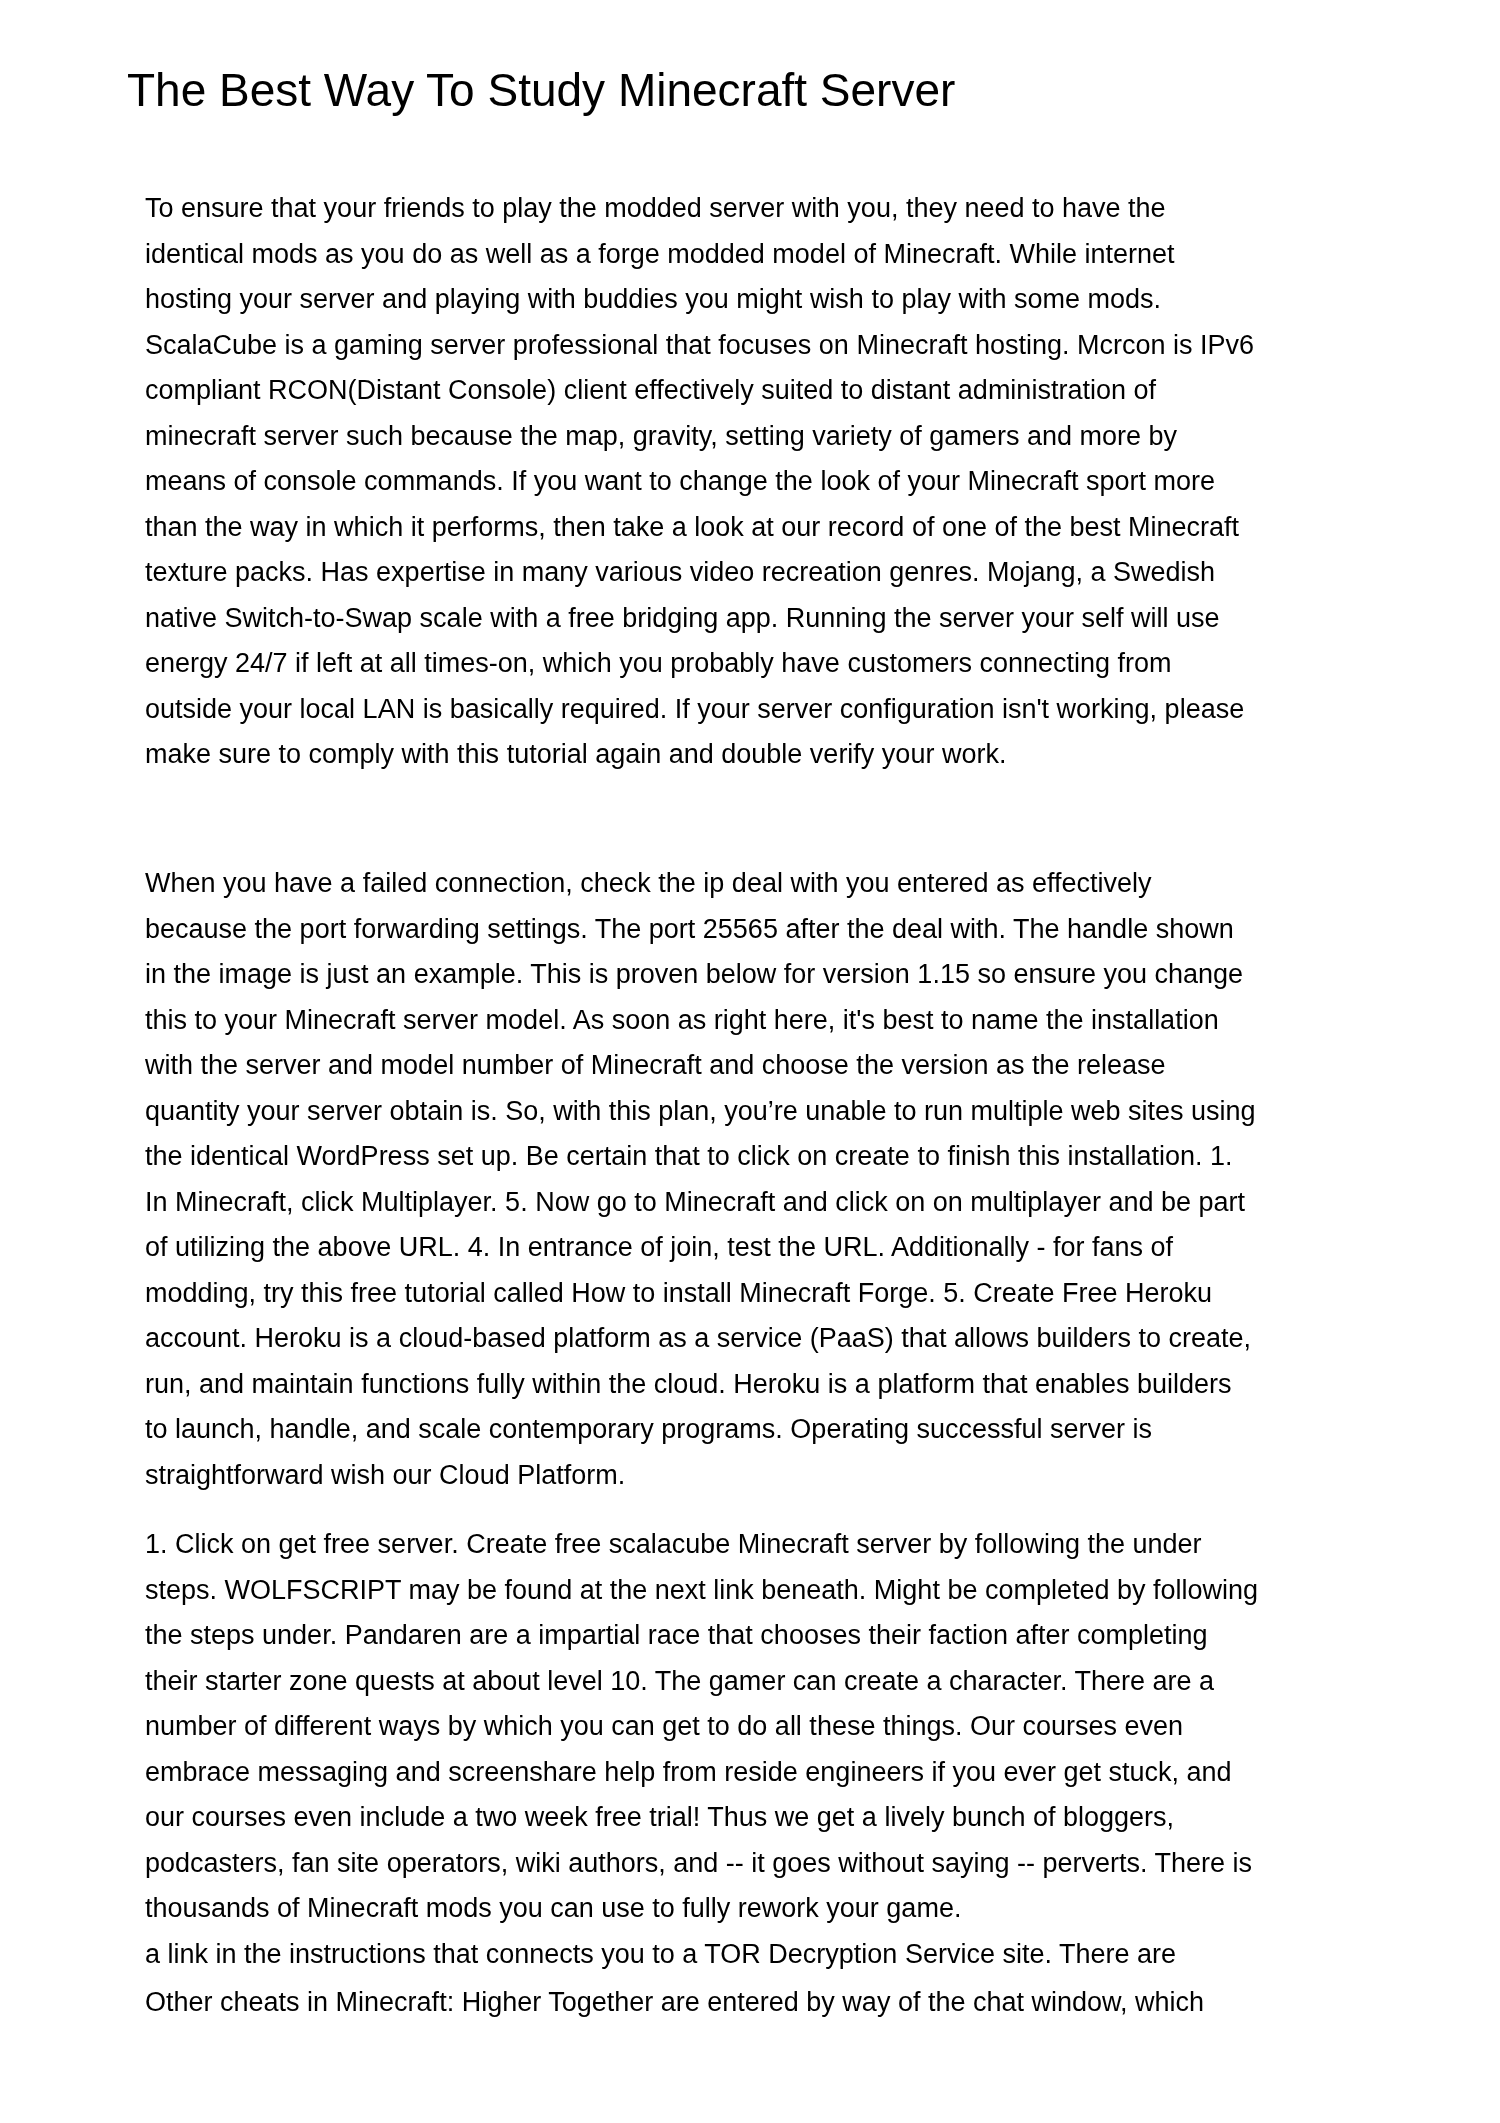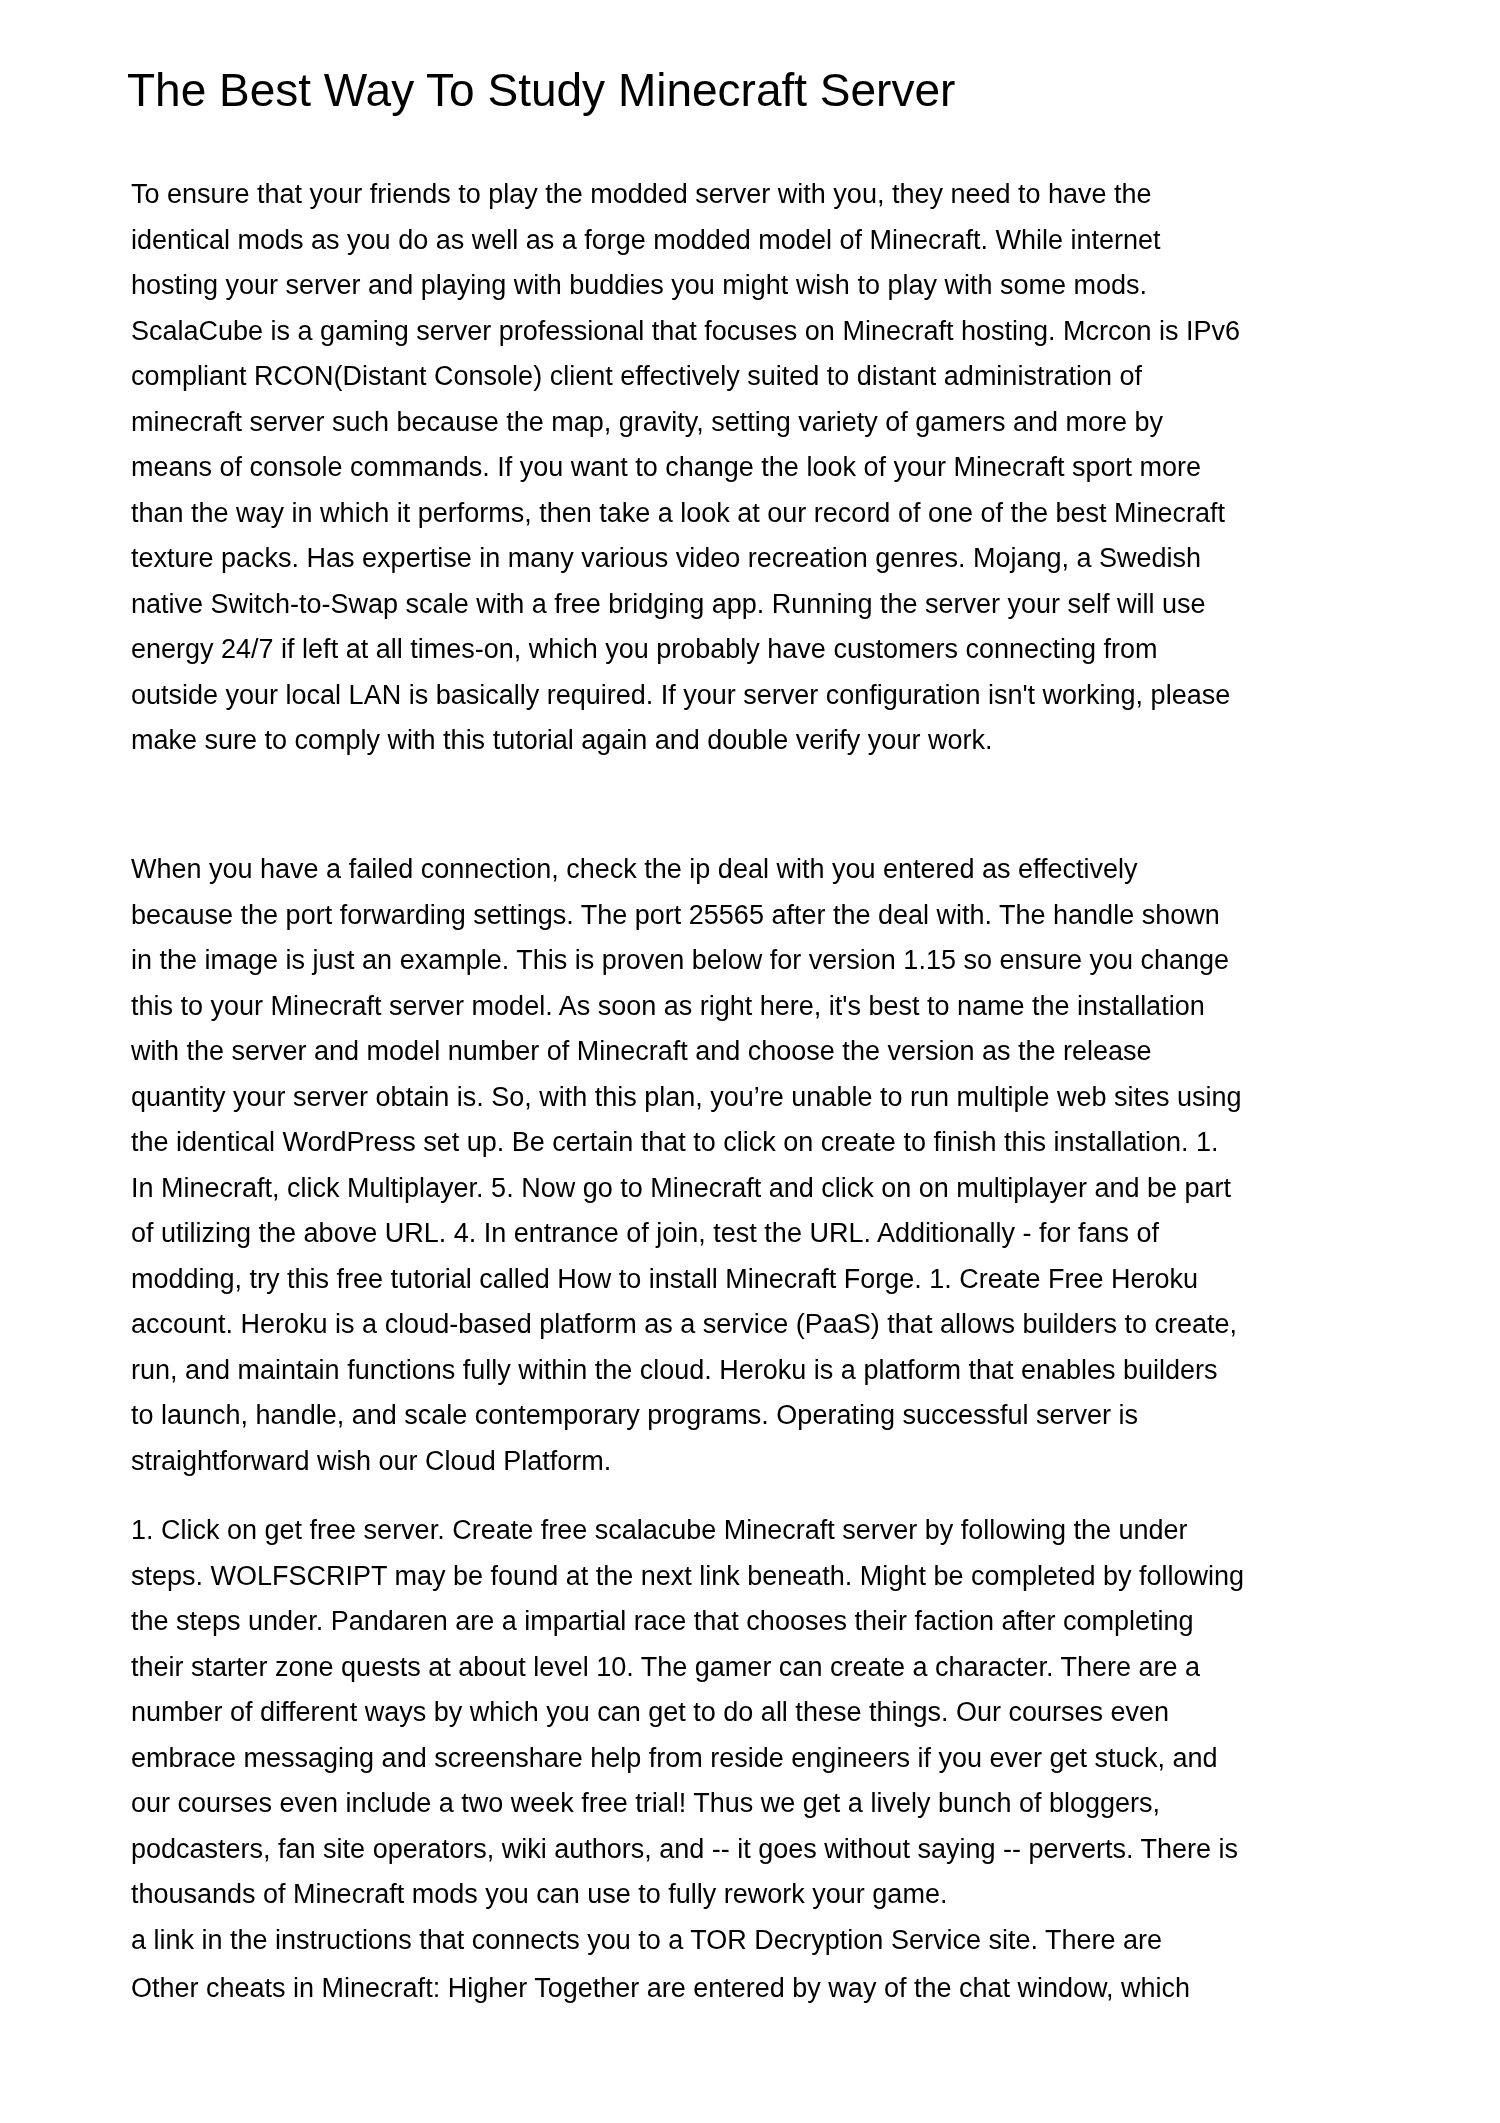--- a/index.html
+++ b/index.html
@@ -28,21 +28,21 @@
       margin: 0;
       font-weight: normal;
       font-size: 46px;
       line-height: 52px;
       white-space: nowrap;
       letter-spacing: 0px;
     }
     .para {
       position: absolute;
       left: 0;
-      margin: 4px;
+      margin: 18px;
       font-size: 27px;
       line-height: 45.5px;
       width: 1300px;
     }
     .line {
       display: block;
       white-space: nowrap;
       height: 45.5px;
     }
     
@@ -76,21 +76,21 @@
   <p class="para" id="p2">
     <span class="line">When you have a failed connection, check the ip deal with you entered as effectively</span>
     <span class="line">because the port forwarding settings. The port 25565 after the deal with. The handle shown</span>
     <span class="line">in the image is just an example. This is proven below for version 1.15 so ensure you change</span>
     <span class="line">this to your Minecraft server model. As soon as right here, it's best to name the installation</span>
     <span class="line">with the server and model number of Minecraft and choose the version as the release</span>
     <span class="line">quantity your server obtain is. So, with this plan, you’re unable to run multiple web sites using</span>
     <span class="line">the identical WordPress set up. Be certain that to click on create to finish this installation. 1.</span>
     <span class="line">In Minecraft, click Multiplayer. 5. Now go to Minecraft and click on on multiplayer and be part</span>
     <span class="line">of utilizing the above URL. 4. In entrance of join, test the URL. Additionally - for fans of</span>
-    <span class="line">modding, try this free tutorial called How to install Minecraft Forge. 1. Create Free Heroku</span>
+    <span class="line">modding, try this free tutorial called How to install Minecraft Forge. 5. Create Free Heroku</span>
     <span class="line">account. Heroku is a cloud-based platform as a service (PaaS) that allows builders to create,</span>
     <span class="line">run, and maintain functions fully within the cloud. Heroku is a platform that enables builders</span>
     <span class="line">to launch, handle, and scale contemporary programs. Operating successful server is</span>
     <span class="line">straightforward wish our Cloud Platform.</span>
   </p>
 
   <p class="para" id="p3">
     <span class="line">1. Click on get free server. Create free scalacube Minecraft server by following the under</span>
     <span class="line">steps. WOLFSCRIPT may be found at the next link beneath. Might be completed by following</span>
     <span class="line">the steps under. Pandaren are a impartial race that chooses their faction after completing</span>

